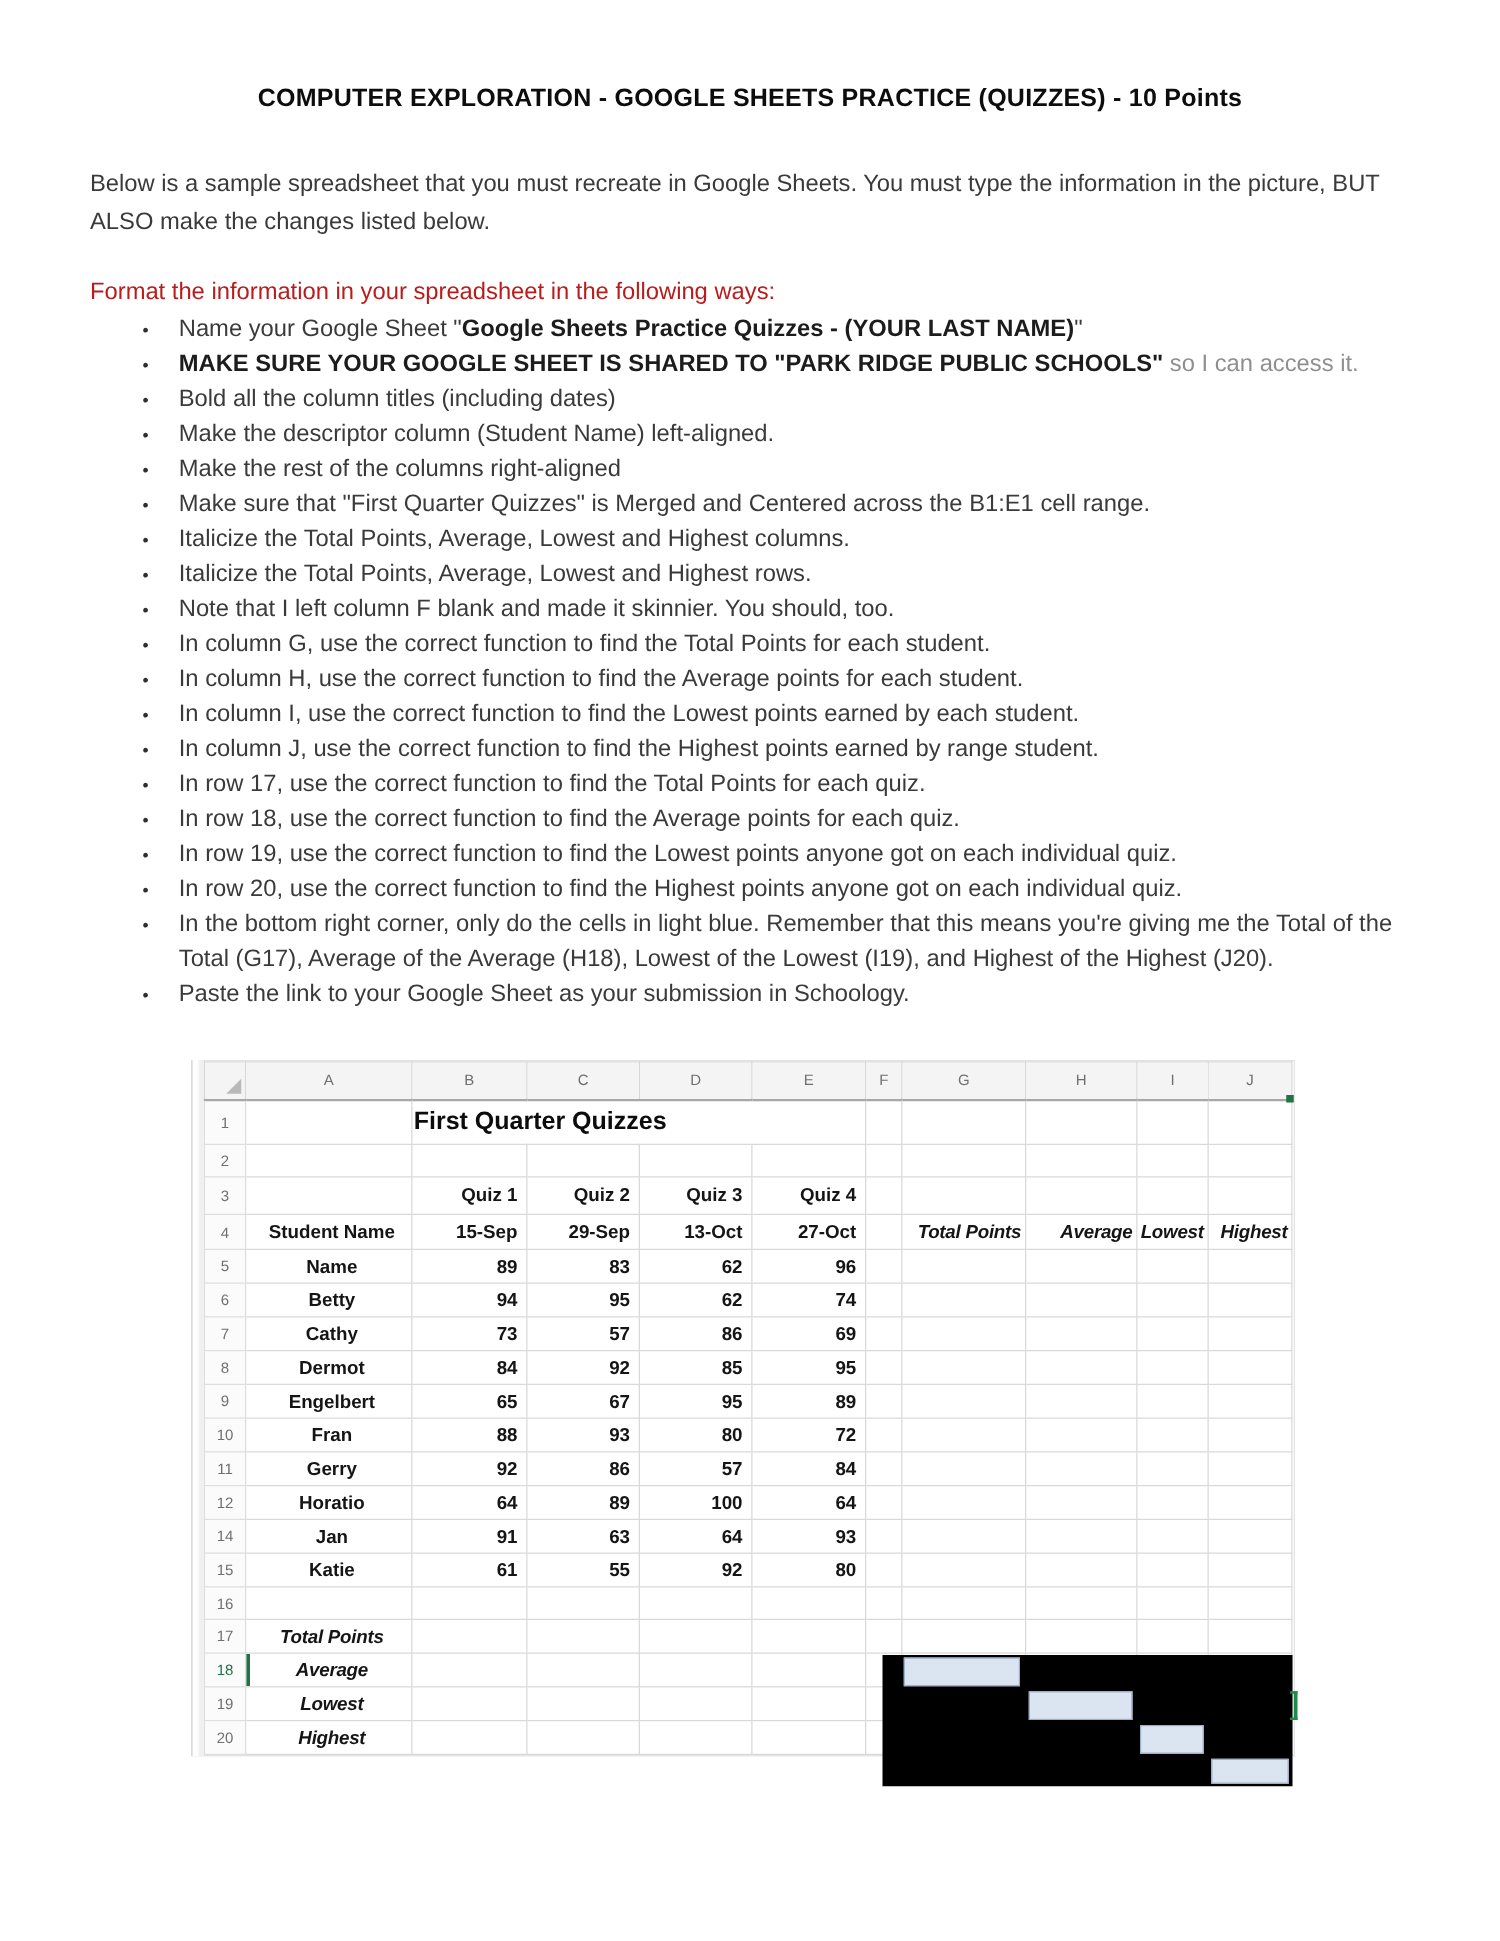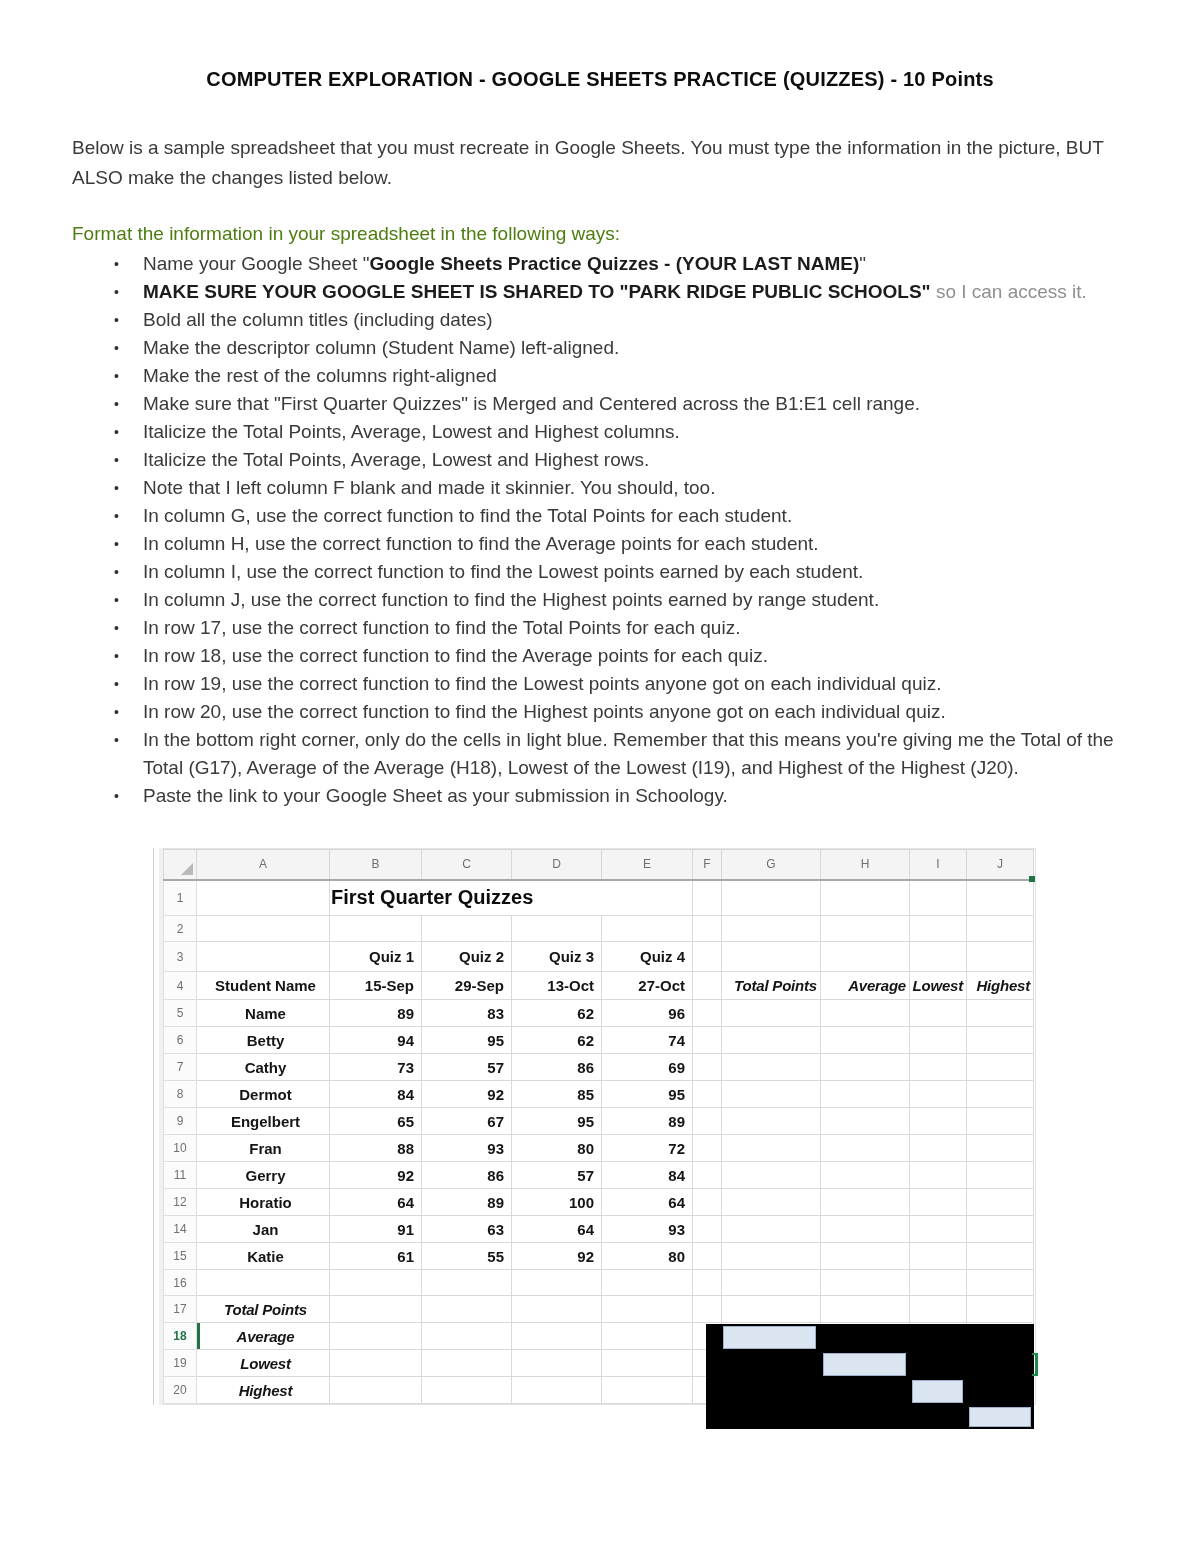--- a/index.html
+++ b/index.html
@@ -3,21 +3,21 @@
 <meta charset="utf-8">
 <style>
   :root{ --hl:#dbe5f1; --blk:#000000; --green:#217346; }
   html,body{margin:0;padding:0;background:#ffffff;}
   body{width:1200px;height:1553px;overflow:hidden;font-family:"Liberation Sans",sans-serif;}
   .page{width:1200px;height:1392px;box-sizing:border-box;padding:56px 72px 0 72px;background:#fff;}
 
   
   .doc-title{margin:12px 0 0 0;text-align:center;font-size:20px;font-weight:700;color:#0d0d0d;letter-spacing:.2px;}
   .intro{margin:42px 0 0 0;font-size:19px;line-height:30px;color:#3a3a3a;}
-  .lead{margin:27px 0 0 0;font-size:19px;line-height:28px;color:#4d7c0f;}
+  .lead{margin:27px 0 0 0;font-size:19px;line-height:28px;color:#b91c1c;}
   ul.blist{margin:2px 6px 0 0;padding:0 0 0 38px;list-style:none;}
   ul.blist li{position:relative;padding-left:33px;font-size:19px;line-height:28px;color:#3a3a3a;}
   ul.blist .blt{position:absolute;left:4px;top:0;font-size:14px;color:#2f2f2f;}
   .b{font-weight:700;color:#1c1c1c;}
   .gray{color:#8f8f8f;}
 
   
   .sheet-wrap{margin:38px 0 0 87px;width:880px;border-left:4px solid #f0f0f0;box-shadow:-5px 0 0 #fdfdfd, -6px 0 0 #cfcfcf;}
   .sheet-inner{position:relative;width:872px;border:1px solid #e3e3e3;border-left:none;background:#fff;}
   table.sheet{border-collapse:collapse;table-layout:fixed;width:870px;}
@@ -29,21 +29,21 @@
   thead th{background:#f4f4f4;border:1px solid #d8d8d8;border-bottom:2px solid #a8a8a8;
            color:#6f6f6f;font-size:12px;font-weight:400;position:relative;}
   th.corner .tri{position:absolute;right:3px;bottom:4px;width:0;height:0;
            border-right:12px solid #b9b9b9;border-top:12px solid transparent;}
   .hdr-dot{position:absolute;right:-2px;bottom:-3px;width:6px;height:6px;background:var(--green);}
 
   tr.t-title{height:36px;} tr.t-sm{height:26px;} tr.t-quiz{height:30px;}
   tr.t-hdr{height:28px;} tr.t-data{height:27px;} tr.t-sum{height:27px;}
 
   td.rn{border:1px solid #dedede;background:#fbfbfb;color:#6f6f6f;font-size:12px;text-align:center;}
-  td.rn-sel{color:var(--green);font-weight:700;}
+  td.rn-sel{color:var(--green);font-weight:400;}
   td.c{border:1px solid #d9d9d9;font-size:15px;color:#151515;white-space:nowrap;overflow:hidden;}
   td.left{text-align:center;padding-left:6px;}
   td.right{text-align:right;padding-right:7px;}
   td.bold{font-weight:700;}
   td.name,td.num{font-weight:600;}
   td.bi{font-weight:700;font-style:italic;letter-spacing:-0.2px;}
   td.bi.right{padding-right:3px;}
   td.m-title{font-weight:700;font-size:20px;text-align:left;color:#0c0c0c;}
   td.sel-left{box-shadow:inset 3px 0 0 var(--green);}
 

